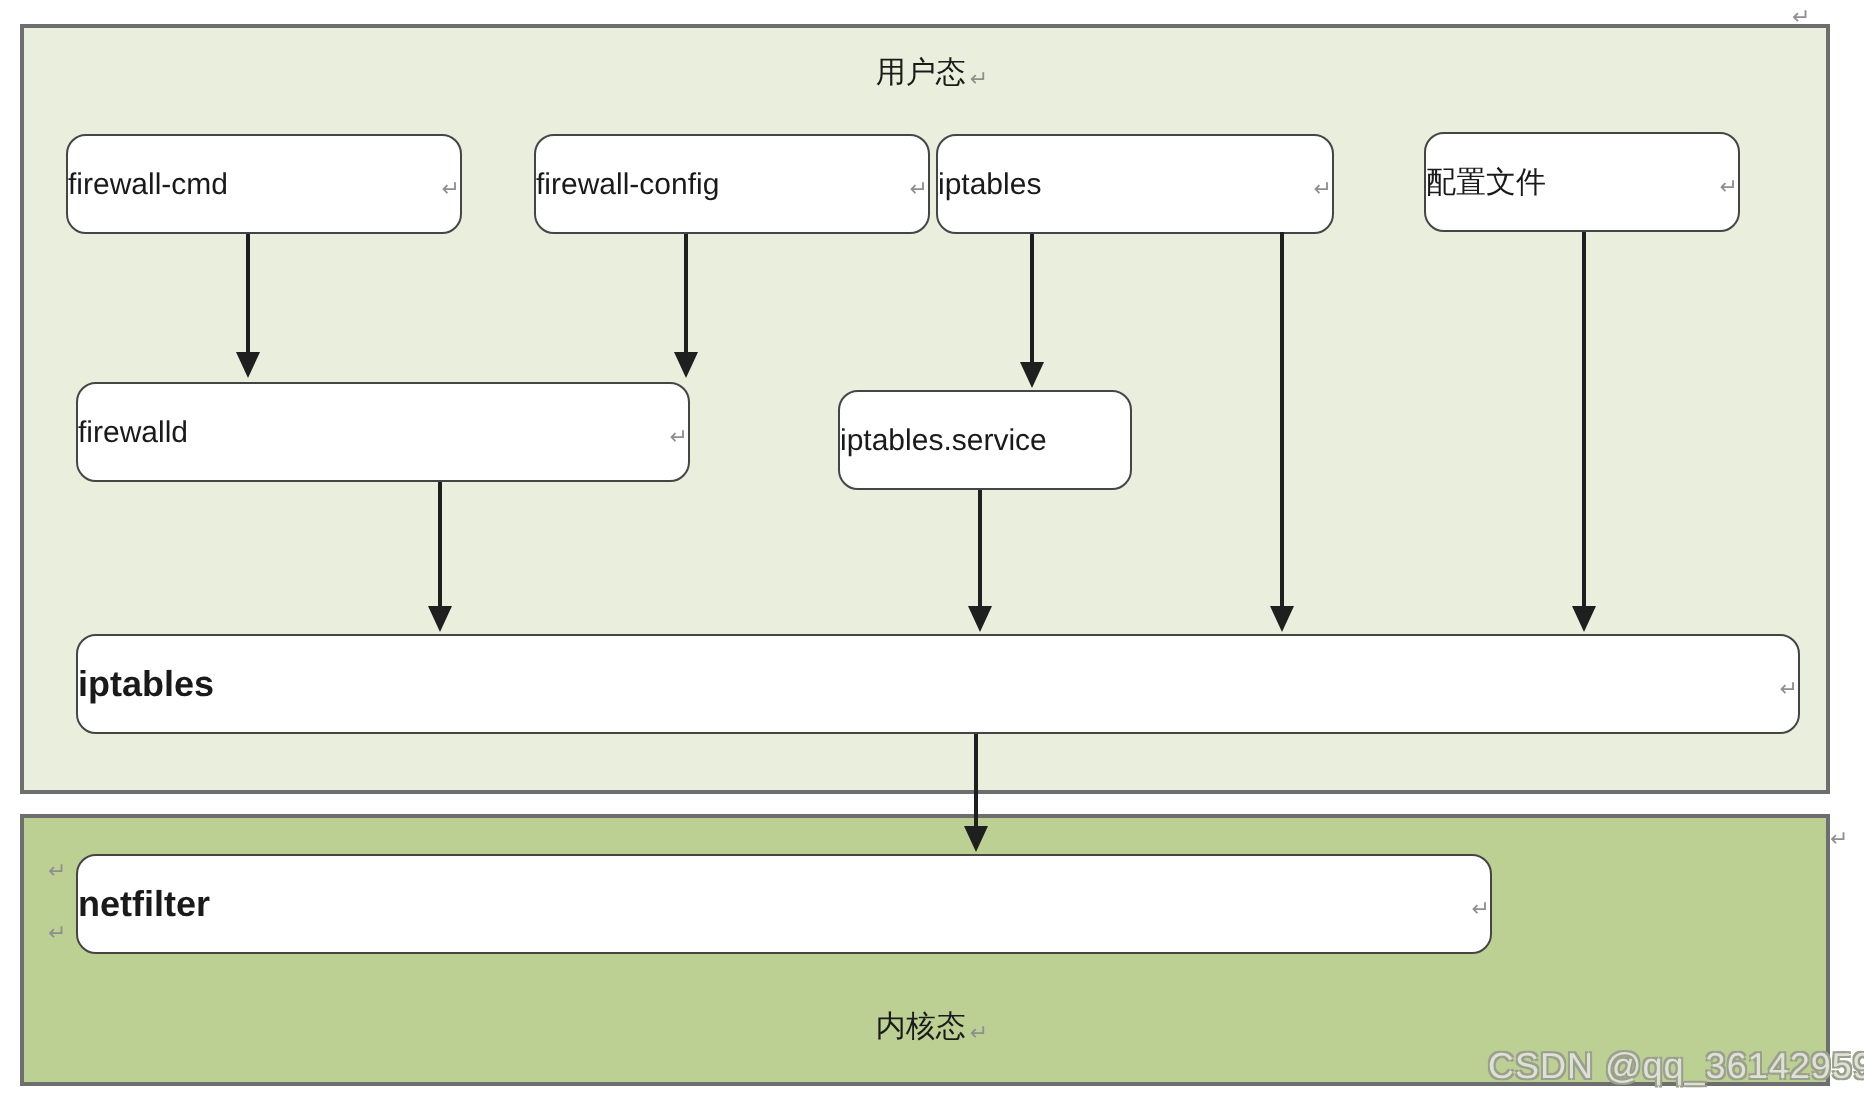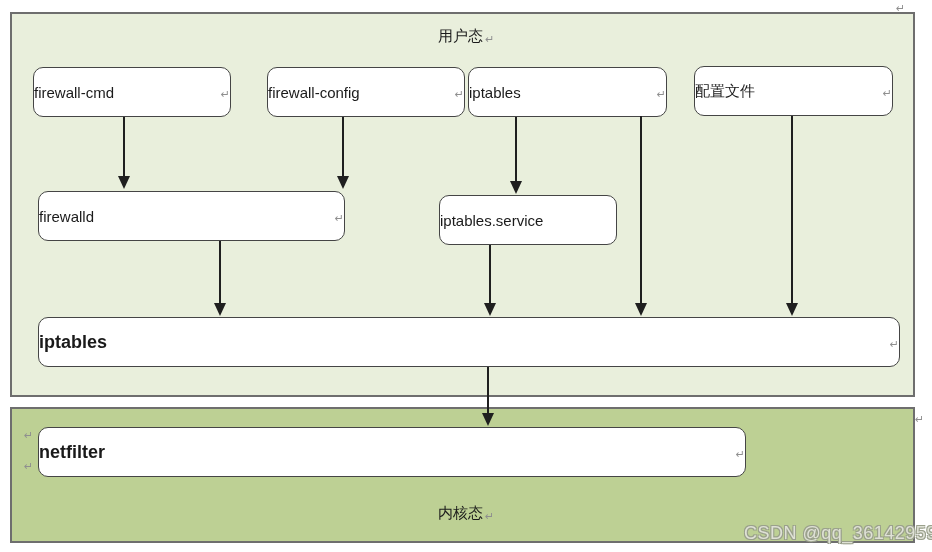--- a/index.html
+++ b/index.html
@@ -75,30 +75,30 @@
     <span class="ret-mark">↵</span>
 </div>
 <div class="node" style="left:251px; top:67px; width:198px; height:50px;margin-left:16px;">
   <span>firewall-config</span>
     <span class="ret-mark">↵</span>
 </div>
 <div class="node" style="left:468px; top:67px; width:199px; height:50px;">
   <span>iptables</span>
     <span class="ret-mark">↵</span>
 </div>
-<div class="node" style="left:694px; top:66px; width:199px; height:50px;">
+<div class="node" style="left:712px; top:66px; width:158px; height:50px;">
   <span>配置文件</span>
     <span class="ret-mark">↵</span>
 </div>
 
 <div class="node" style="left:38px; top:191px; width:307px; height:50px;">
   <span>firewalld</span>
     <span class="ret-mark">↵</span>
 </div>
-<div class="node" style="left:439px; top:195px; width:178px; height:50px;">
+<div class="node" style="left:419px; top:195px; width:147px; height:50px;">
   <span>iptables.service</span>
 </div>
 
 <div class="node bold" style="left:38px; top:317px; width:862px; height:50px;">
   <span>iptables</span>
     <span class="ret-mark">↵</span>
 </div>
 
 <div class="node bold" style="left:38px; top:427px; width:708px; height:50px;">
   <span>netfilter</span>

